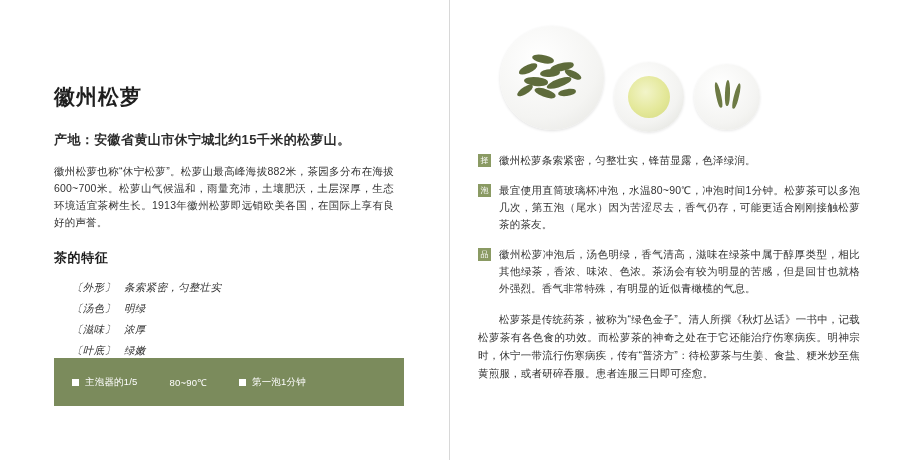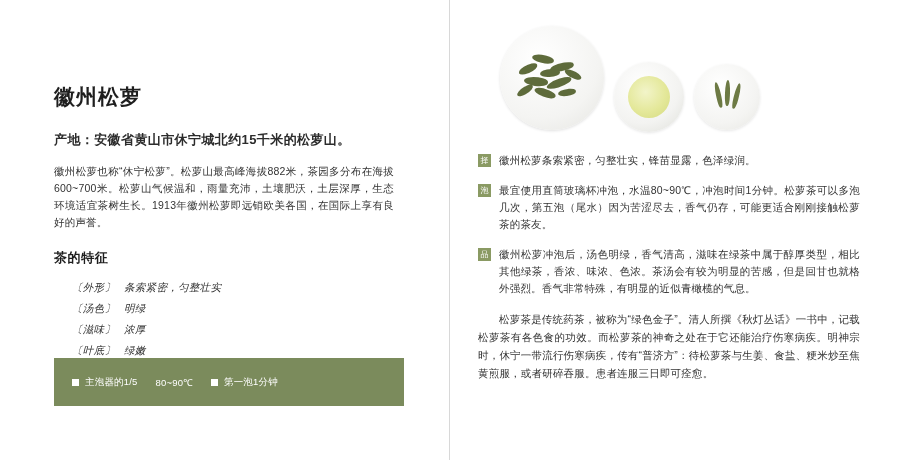--- a/index.html
+++ b/index.html
@@ -94,21 +94,21 @@
   }
   .brew-band {
     position: absolute;
     left: 54px;
     top: 358px;
     width: 350px;
     height: 48px;
     background: #7b8b5c;
     display: flex;
     align-items: center;
-    gap: 18px;
+    gap: 32px;
     padding: 0 18px;
     box-sizing: border-box;
   }
   .brew-item {
     display: flex;
     align-items: center;
     gap: 6px;
     color: #ffffff;
     font-size: 9.5px;
     letter-spacing: 0.2px;

